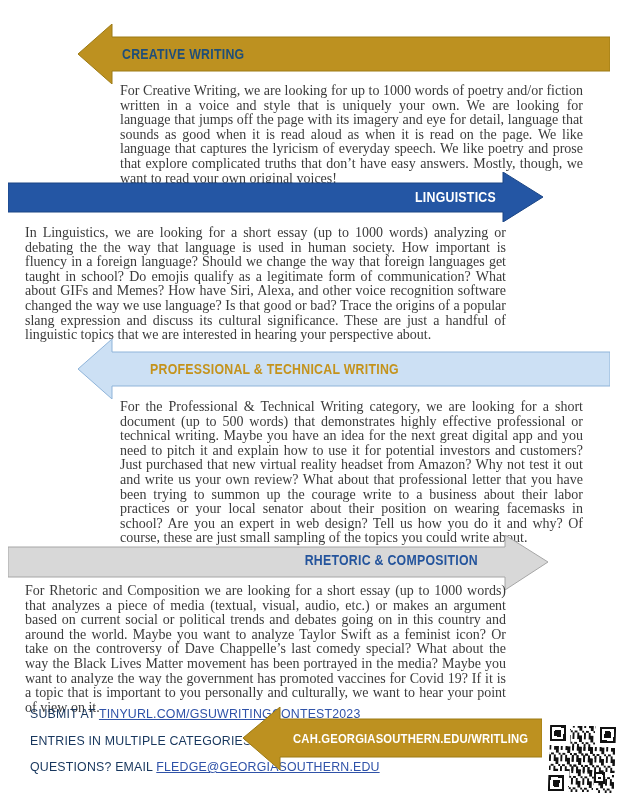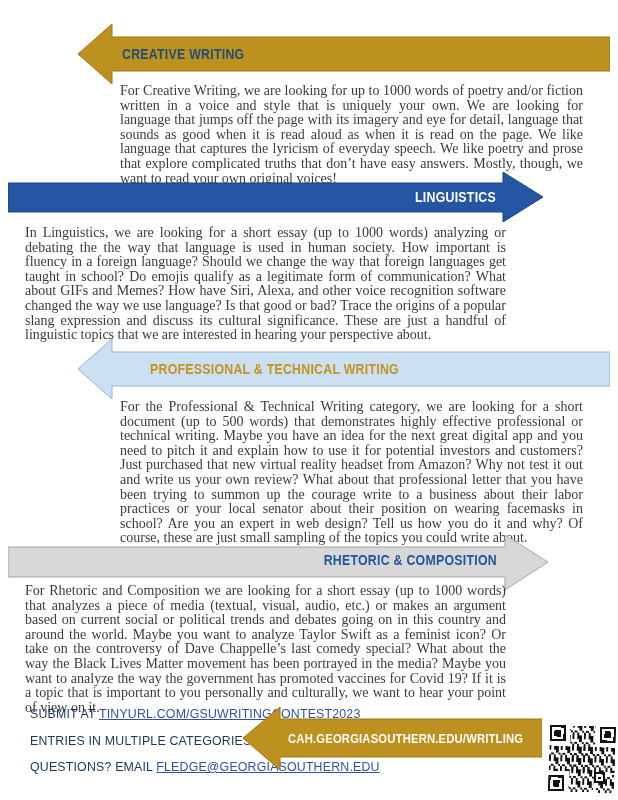--- a/index.html
+++ b/index.html
@@ -56,21 +56,21 @@
   .footer-info a.flink { color: #2f52a8; text-decoration: underline; cursor: pointer; }
   .footer-banner-text {
     position: absolute;
     left: 286px;
     top: 722px;
     width: 250px;
     height: 34px;
     z-index: 2;
     display: flex;
     align-items: center;
-    justify-content: flex-end;
+    justify-content: center;
     font-family: "Liberation Sans", sans-serif;
     font-weight: bold;
     font-size: 12.5px;
     letter-spacing: 0.2px;
     color: #ffffff;
     white-space: nowrap;
   }
   .footer-banner-text .squeeze { display: inline-block; transform: scaleX(0.9); }
   #qr { position: absolute; left: 549px; top: 724px; transform: rotate(2deg); }
 </style>
@@ -99,21 +99,21 @@
     <polygon points="0,30 34,0 34,13 532,13 532,47 34,47 34,60" stroke-width="1" stroke="#8fb4d9" fill="#cce0f4"></polygon>
   </svg>
   <div class="banner-title title-gold" style="left:122px; top:359px;">
     <span class="squeeze">PROFESSIONAL &amp; TECHNICAL WRITING</span>
   </div>
   <div class="body-par" style="left:120px; top:400px; width:463px;">For the Professional &amp; Technical Writing category, we are looking for a short document (up to 500 words) that demonstrates highly effective professional or technical writing. Maybe you have an idea for the next great digital app and you need to pitch it and explain how to use it for potential investors and customers? Just purchased that new virtual reality headset from Amazon? Why not test it out and write us your own review? What about that professional letter that you have been trying to summon up the courage write to a business about their labor practices or your local senator about their position on wearing facemasks in school? Are you an expert in web design? Tell us how you do it and why? Of course, these are just small sampling of the topics you could write about.</div>
 
   <svg class="arrow-svg" style="left:8px; top:535px;" width="540" height="55" viewBox="0 0 540 55">
     <polygon points="0,12 497,12 497,0 540,27 497,55 497,42 0,42" stroke-width="1" stroke="#a6a6a6" fill="#d8d8d8"></polygon>
   </svg>
-  <div class="banner-title title-navy2 align-right" style="right:121px; top:550px;">
+  <div class="banner-title title-navy2 align-right" style="right:140px; top:550px;">
     <span class="squeeze">RHETORIC &amp; COMPOSITION</span>
   </div>
   <div class="body-par" style="left:25px; top:584px; width:481px;">For Rhetoric and Composition we are looking for a short essay (up to 1000 words) that analyzes a piece of media (textual, visual, audio, etc.) or makes an argument based on current social or political trends and debates going on in this country and around the world. Maybe you want to analyze Taylor Swift as a feminist icon? Or take on the controversy of Dave Chappelle’s last comedy special? What about the way the Black Lives Matter movement has been portrayed in the media? Maybe you want to analyze the way the government has promoted vaccines for Covid 19? If it is a topic that is important to you personally and culturally, we want to hear your point of view on it.</div>
 
   <div class="footer-info">
     <span class="info-line"><span>SUBMIT AT </span><a class="flink">TINYURL.COM/GSUWRITINGCONTEST2023</a></span>
     <span class="info-line"><span>ENTRIES IN MULTIPLE CATEGORIES ENCOURAGED!</span></span>
     <span class="info-line"><span>QUESTIONS? EMAIL </span><a class="flink">FLEDGE@GEORGIASOUTHERN.EDU</a></span>
   </div>
 

